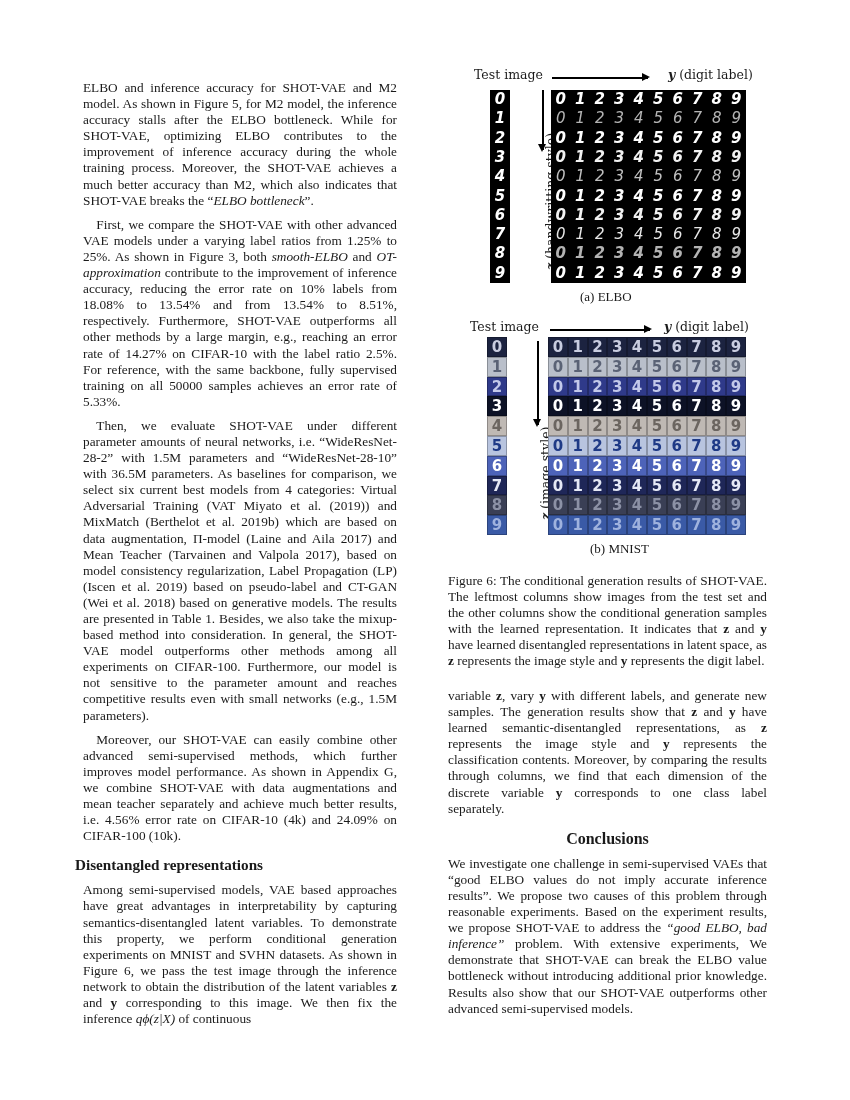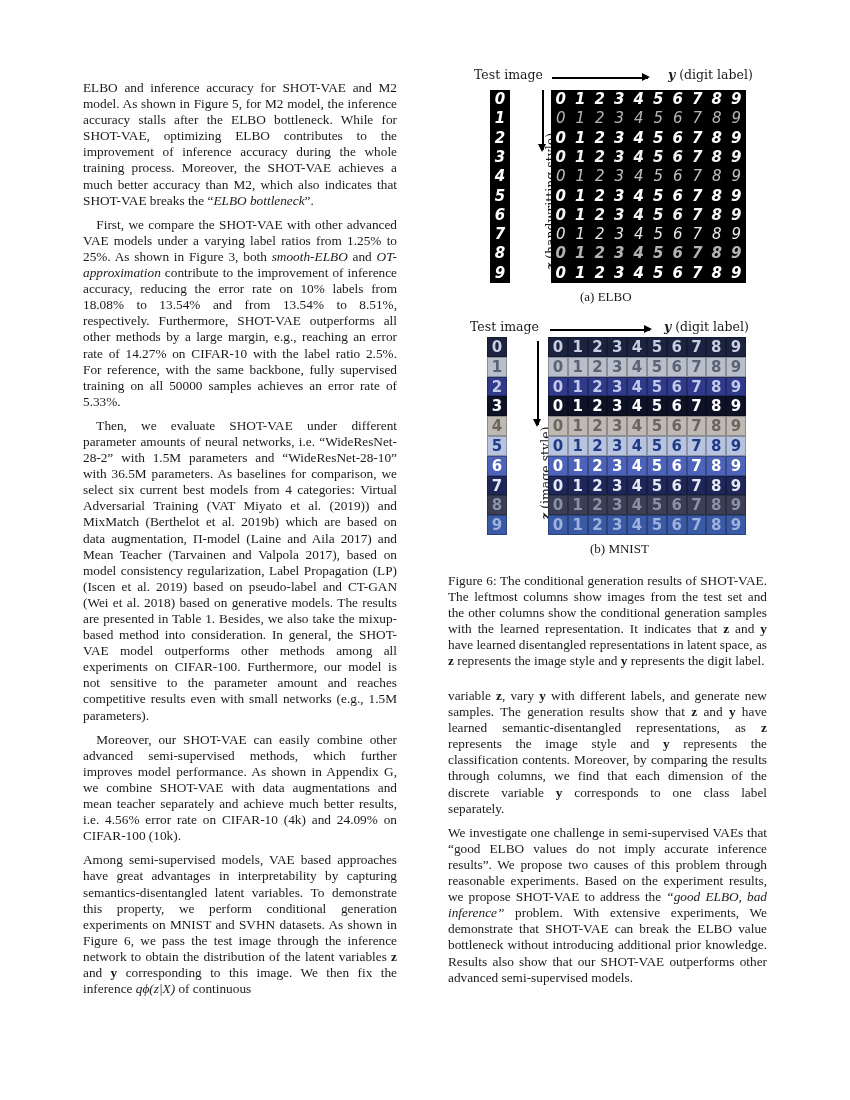--- a/index.html
+++ b/index.html
@@ -31,20 +31,21 @@
 </head>
 <body>
 
 <div class="col col-left">
   <p><span>ELBO and inference accuracy for SHOT-VAE and M2 model. As shown in Figure 5, for M2 model, the inference accuracy stalls after the ELBO bottleneck. While for SHOT-VAE, optimizing ELBO contributes to the improvement of inference accuracy during the whole training process. Moreover, the SHOT-VAE achieves a much better accuracy than M2, which also indicates that SHOT-VAE breaks the “</span><span class="it">ELBO bottleneck</span><span>”.</span></p>
 
   <p class="indent"><span>First, we compare the SHOT-VAE with other advanced VAE models under a varying label ratios from 1.25% to 25%. As shown in Figure 3, both </span><span class="it">smooth-ELBO</span><span> and </span><span class="it">OT-approximation</span><span> contribute to the improvement of inference accuracy, reducing the error rate on 10% labels from 18.08% to 13.54% and from 13.54% to 8.51%, respectively. Furthermore, SHOT-VAE outperforms all other methods by a large margin, e.g., reaching an error rate of 14.27% on CIFAR-10 with the label ratio 2.5%. For reference, with the same backbone, fully supervised training on all 50000 samples achieves an error rate of 5.33%.</span></p>
   <p class="indent">Then, we evaluate SHOT-VAE under different parameter amounts of neural networks, i.e. “WideResNet-28-2” with 1.5M parameters and “WideResNet-28-10” with 36.5M parameters. As baselines for comparison, we select six current best models from 4 categories: Virtual Adversarial Training (VAT Miyato et al. (2019)) and MixMatch (Berthelot et al. 2019b) which are based on data augmentation, Π-model (Laine and Aila 2017) and Mean Teacher (Tarvainen and Valpola 2017), based on model consistency regularization, Label Propagation (LP) (Iscen et al. 2019) based on pseudo-label and CT-GAN (Wei et al. 2018) based on generative models. The results are presented in Table 1. Besides, we also take the mixup-based method into consideration. In general, the SHOT-VAE model outperforms other methods among all experiments on CIFAR-100. Furthermore, our model is not sensitive to the parameter amount and reaches competitive results even with small networks (e.g., 1.5M parameters).</p>
   <p class="indent">Moreover, our SHOT-VAE can easily combine other advanced semi-supervised methods, which further improves model performance. As shown in Appendix G, we combine SHOT-VAE with data augmentations and mean teacher separately and achieve much better results, i.e. 4.56% error rate on CIFAR-10 (4k) and 24.09% on CIFAR-100 (10k).</p>
 
+  <h2 class="sec">Disentangled representations</h2>
   <p><span>Among semi-supervised models, VAE based approaches have great advantages in interpretability by capturing semantics-disentangled latent variables. To demonstrate this property, we perform conditional generation experiments on MNIST and SVHN datasets. As shown in Figure 6, we pass the test image through the inference network to obtain the distribution of the latent variables </span><span class="bold">z</span><span> and </span><span class="bold">y</span><span> corresponding to this image. We then fix the inference </span><span class="it">qϕ(z|X)</span><span> of continuous</span></p>
 </div>
 
 <div class="fig" style="left:440px;top:60px;width:335px;height:250px;">
   <span class="fig-label" style="left:34px;top:7px;">Test image</span>
   <div class="arrow-h" style="left:112px;top:17px;width:96px;"></div>
   <span class="fig-label" style="left:228px;top:7px;"><b><i>y</i></b> (digit label)</span>
   <div class="mn-test" id="mn-test" style="left:50px;top:30px;width:20px;height:193px;">
       <div class="mn-cell" style="left: 0px; top: 0px; width: 20px; height: 19.3px; font-size: 15px; line-height: 19.3px;">0</div>
       <div class="mn-cell" style="left: 0px; top: 19.3px; width: 20px; height: 19.3px; font-size: 15px; line-height: 19.3px;">1</div>
@@ -286,14 +287,15 @@
     </div>
   <span class="cap" style="left:150px;top:229px;">(b) MNIST</span>
 </div>
 
 <div class="col col-right" style="top:565px;">
   <p><span>Figure 6: The conditional generation results of SHOT-VAE. The leftmost columns show images from the test set and the other columns show the conditional generation samples with the learned representation. It indicates that </span><span class="bold">z</span><span> and </span><span class="bold">y</span><span> have learned disentangled representations in latent space, as </span><span class="bold">z</span><span> represents the image style and </span><span class="bold">y</span><span> represents the digit label.</span></p>
 </div>
 
 <div class="col col-right" style="top:680px;">
   <p><span>variable </span><span class="bold">z</span><span>, vary </span><span class="bold">y</span><span> with different labels, and generate new samples. The generation results show that </span><span class="bold">z</span><span> and </span><span class="bold">y</span><span> have learned semantic-disentangled representations, as </span><span class="bold">z</span><span> represents the image style and </span><span class="bold">y</span><span> represents the classification contents. Moreover, by comparing the results through columns, we find that each dimension of the discrete variable </span><span class="bold">y</span><span> corresponds to one class label separately.</span></p>
+  <h2 class="sec center" style="margin-top:13px;">Conclusions</h2>
   <p><span>We investigate one challenge in semi-supervised VAEs that “good ELBO values do not imply accurate inference results”. We propose two causes of this problem through reasonable experiments. Based on the experiment results, we propose SHOT-VAE to address the </span><span class="it">“good ELBO, bad inference”</span><span> problem. With extensive experiments, We demonstrate that SHOT-VAE can break the ELBO value bottleneck without introducing additional prior knowledge. Results also show that our SHOT-VAE outperforms other advanced semi-supervised models.</span></p>
 </div>
 
 </body></html>

